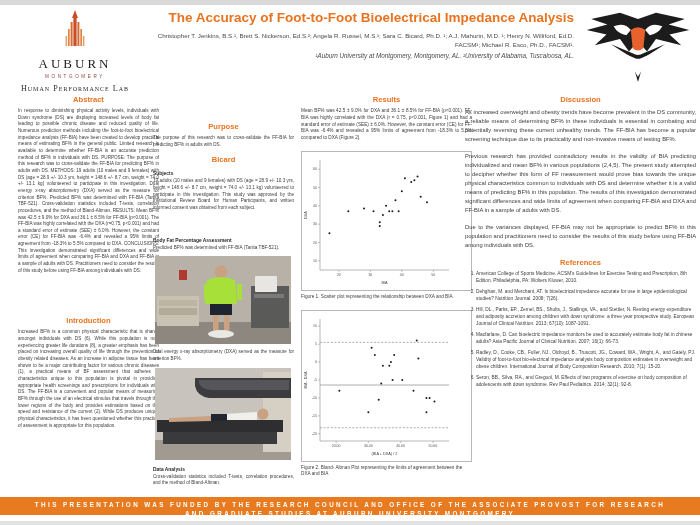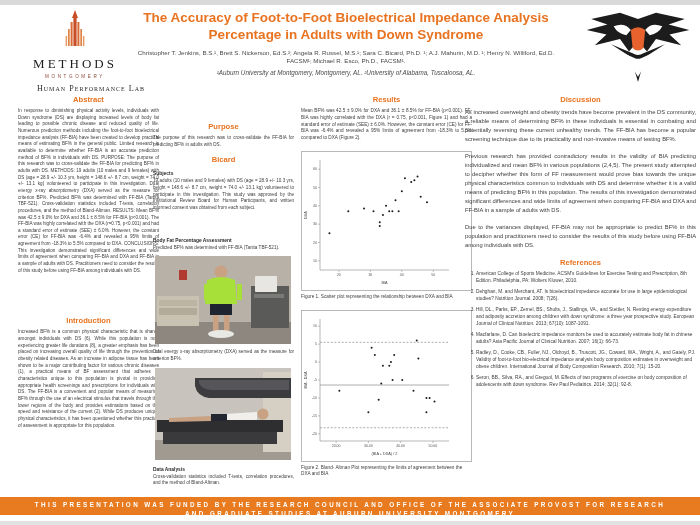--- a/index.html
+++ b/index.html
@@ -5,23 +5,23 @@
   html,body{margin:0;padding:0;background:#e8e8e8;}
   .poster{position:relative;width:700px;height:525px;background:#ffffff;overflow:hidden;
     font-family:"Liberation Sans",sans-serif;color:#3d3d3d;margin:0 auto;}
   .top-strip{position:absolute;top:0;left:0;right:0;height:5px;background:#d9d9d9;}
   .bottom-strip{position:absolute;bottom:0;left:0;right:0;height:4px;background:#e2e2e2;}
 
   
   .logo-block{position:absolute;left:16px;top:10px;width:118px;text-align:center;}
   .auburn-word{font-family:"Liberation Serif",serif;font-size:13px;letter-spacing:3px;color:#1d1d1d;margin-top:2px;}
   .montgomery-word{font-size:4.6px;letter-spacing:2.6px;color:#8a4a3a;margin-top:2px;}
-  .hpl{position:absolute;left:24px;top:84px;width:134px;text-align:center;
+  .hpl{position:absolute;left:8px;top:84px;width:134px;text-align:center;
     font-family:"Liberation Serif",serif;font-variant:small-caps;font-size:8.2px;letter-spacing:1px;color:#2b2b2b;}
-  .title-block{position:absolute;left:127px;top:10px;width:438px;text-align:center;}
+  .title-block{position:absolute;left:136px;top:10px;width:438px;text-align:right;}
   .title{color:#e87320;font-weight:bold;font-size:13.5px;line-height:1.25;}
   .authors{margin-top:5px;font-size:6.2px;color:#4a4a4a;line-height:1.4;}
   .affil{margin-top:3px;font-size:6.3px;font-style:italic;color:#4a4a4a;}
   .eagle{position:absolute;right:8px;top:6px;width:108px;height:82px;}
 
   
   .col{position:absolute;top:95px;}
   #col1{left:18px;width:141px;}
   #col2{left:153px;width:141px;margin-top:27px;}
   #col3{left:301px;width:171px;}
@@ -58,29 +58,28 @@
     <svg class="tower" width="30" height="40" viewBox="0 0 30 40">
       <polygon points="15,0 18,8 12,8" fill="#c84e27"></polygon>
       <rect x="13.4" y="6" width="3.2" height="30" fill="#c84e27"></rect>
       <rect x="10.6" y="12" width="2" height="24" fill="#d96a33"></rect>
       <rect x="17.4" y="12" width="2" height="24" fill="#d96a33"></rect>
       <rect x="8" y="19" width="1.7" height="17" fill="#e08347"></rect>
       <rect x="20.3" y="19" width="1.7" height="17" fill="#e08347"></rect>
       <rect x="5.6" y="26" width="1.5" height="10" fill="#e89a62"></rect>
       <rect x="22.9" y="26" width="1.5" height="10" fill="#e89a62"></rect>
     </svg>
-    <div class="auburn-word">METHODS</div>
+    <div class="auburn-word">AUBURN</div>
     <div class="montgomery-word">MONTGOMERY</div>
   </div>
   <div class="hpl">Human Performance Lab</div>
 
   <div class="title-block">
     <div class="title">
       <div>The Accuracy of Foot-to-Foot Bioelectrical Impedance Analysis</div>
-      <div>Percentage in Adults with Down Syndrome</div>
     </div>
     <div class="authors">Christopher T. Jenkins, B.S.¹, Brett S. Nickerson, Ed.S.²; Angela R. Russel, M.S.¹; Sara C. Bicard, Ph.D. ¹; A.J. Mahurin, M.D. ¹; Henry N. Williford, Ed.D. FACSM¹; Michael R. Esco, Ph.D., FACSM¹.</div>
     <div class="affil">¹Auburn University at Montgomery, Montgomery, AL. ²University of Alabama, Tuscaloosa, AL.</div>
   </div>
 
   <svg class="eagle" viewBox="0 0 120 90">
     <path d="M60,14 L40,7 L8,14 L26,20 L3,26 L25,31 L12,43 L40,36 L50,50 L57,42 L63,42 L70,50 L80,36 L108,43 L95,31 L117,26 L94,20 L112,14 L80,7 Z" fill="#1c1c1c"></path>
     <path d="M33,22 Q45,17 52,26 L47,32 Q37,30 33,22 Z" fill="#ffffff"></path>
     <path d="M87,22 Q75,17 68,26 L73,32 Q83,30 87,22 Z" fill="#ffffff"></path>
     <path d="M52,26 Q60,20 68,26 L66,46 Q60,52 54,46 Z" fill="#e8622d"></path>

